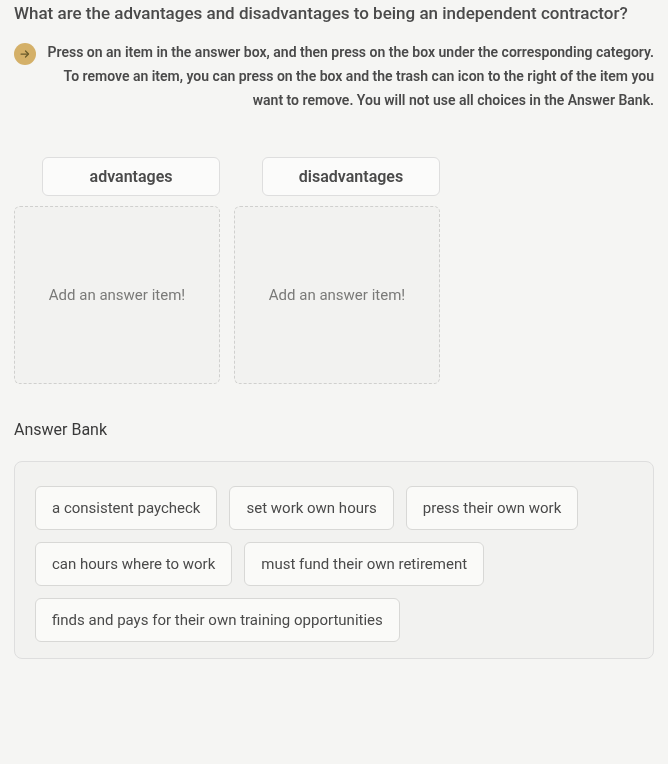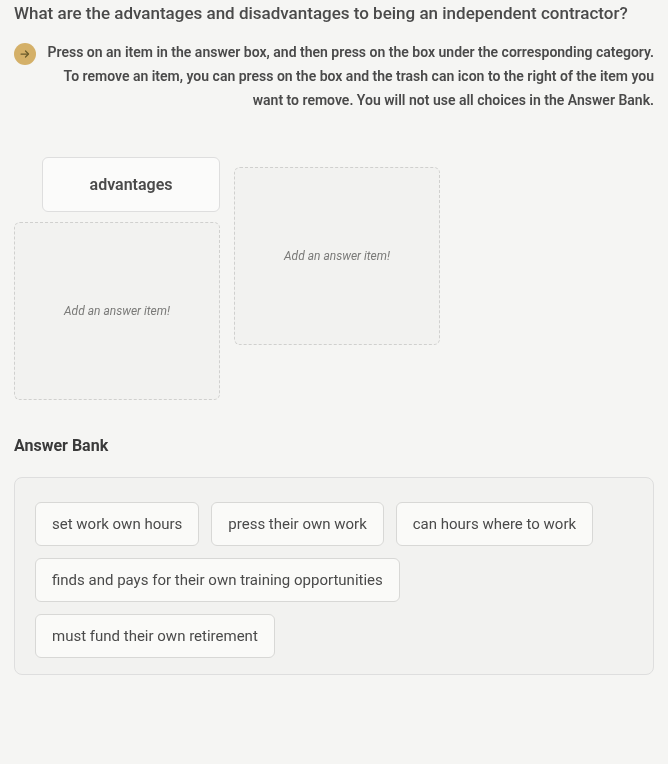--- a/index.html
+++ b/index.html
@@ -49,47 +49,46 @@
   }
   .category-col {
     width: 206px;
     display: flex;
     flex-direction: column;
   }
   .category-header {
     background: #fbfbfa;
     border: 1px solid #dedede;
     border-radius: 6px;
-    height: 55px;
+    height: 39px;
     display: flex;
     align-items: center;
     justify-content: center;
     font-size: 16px;
     font-weight: 600;
     color: #4a4a4a;
     margin-left: 28px;
   }
   .drop-zone {
     margin-top: 10px;
     height: 178px;
     border: 1px dashed #d0d0ce;
     border-radius: 6px;
     background: #f2f2f0;
     display: flex;
     align-items: center;
     justify-content: center;
   }
   .drop-placeholder {
-    font-size: 12px;
-    font-style: italic;
+    font-size: 15px;
     color: #7a7a78;
   }
   .answer-bank-title {
     font-size: 16px;
-    font-weight: 700;
+    font-weight: 400;
     color: #3a3a3a;
     margin-bottom: 22px;
   }
   .answer-bank {
     border: 1px solid #dedede;
     border-radius: 8px;
     background: #f2f2f0;
     padding: 24px 20px 16px 20px;
     display: flex;
     flex-wrap: wrap;
@@ -122,27 +121,29 @@
 </div>
 
 <div class="categories-row">
   <div class="category-col">
     <div class="category-header">advantages</div>
     <div class="drop-zone">
       <span class="drop-placeholder">Add an answer item!</span>
     </div>
   </div>
   <div class="category-col">
+    <div class="category-header">disadvantages</div>
     <div class="drop-zone">
       <span class="drop-placeholder">Add an answer item!</span>
     </div>
   </div>
 </div>
 
 <div class="answer-bank-title">Answer Bank</div>
 
 <div class="answer-bank">
+  <div class="answer-item">a consistent paycheck</div>
   <div class="answer-item">set work own hours</div>
   <div class="answer-item">press their own work</div>
   <div class="answer-item">can hours where to work</div>
+  <div class="answer-item">must fund their own retirement</div>
   <div class="answer-item">finds and pays for their own training opportunities</div>
-  <div class="answer-item">must fund their own retirement</div>
 </div>
 
 </body></html>

